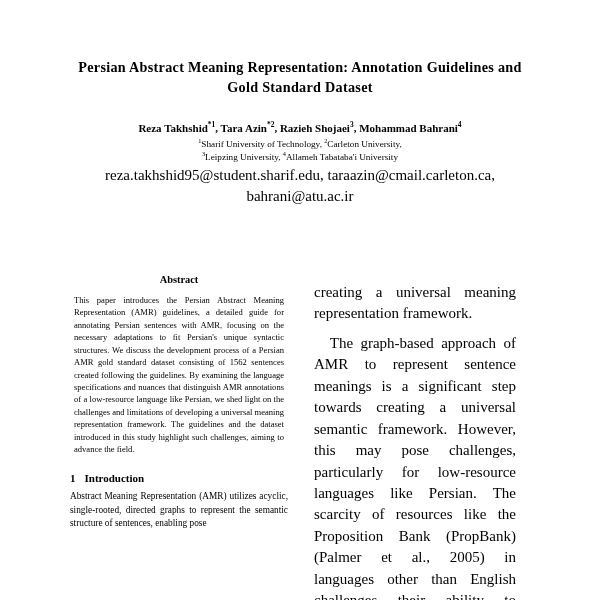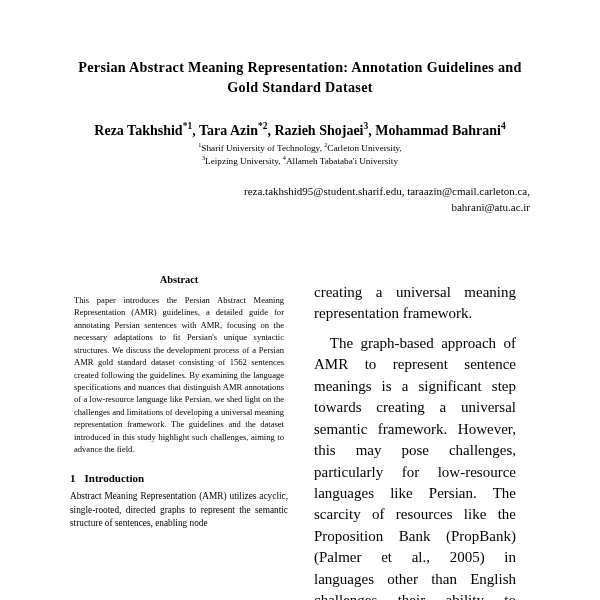--- a/index.html
+++ b/index.html
@@ -29,35 +29,35 @@
   .paper-title {
     font-size: 14.2px;
     font-weight: bold;
     text-align: center;
     line-height: 1.42;
     letter-spacing: 0.02em;
     margin: 0;
   }
   .authors {
     margin-top: 23px;
-    font-size: 14px;
+    font-size: 11px;
     font-weight: bold;
     text-align: center;
     line-height: 1.5;
   }
   .affils {
     margin-top: 1px;
     font-size: 9.2px;
     text-align: center;
     line-height: 1.42;
   }
   .emails {
-    margin-top: 16px;
-    font-size: 11px;
-    text-align: right;
+    margin-top: 1px;
+    font-size: 15px;
+    text-align: center;
     line-height: 1.42;
   }
   sup {
     font-size: 0.68em;
     vertical-align: super;
     line-height: 0;
   }
   .columns {
     position: absolute;
     top: 274px;
@@ -147,21 +147,21 @@
       <div class="abstract-body">
         <p>This paper introduces the Persian Abstract Meaning Representation (AMR) guidelines, a detailed guide for annotating Persian sentences with AMR, focusing on the necessary adaptations to fit Persian's unique syntactic structures. We discuss the development process of a Persian AMR gold standard dataset consisting of 1562 sentences created following the guidelines. By examining the language specifications and nuances that distinguish AMR annotations of a low-resource language like Persian, we shed light on the challenges and limitations of developing a universal meaning representation framework. The guidelines and the dataset introduced in this study highlight such challenges, aiming to advance the field.</p>
       </div>
 
       <div class="section-heading">
         <span class="sec-num">1</span>
         <span>Introduction</span>
       </div>
 
       <div class="body-text">
-        <p>Abstract Meaning Representation (AMR) utilizes acyclic, single-rooted, directed graphs to represent the semantic structure of sentences, enabling node</p>
+        <p>Abstract Meaning Representation (AMR) utilizes acyclic, single-rooted, directed graphs to represent the semantic structure of sentences, enabling pose</p>
       </div>
 
     </div>
 
     <div class="col rcol">
       <p>creating a universal meaning representation framework.</p>
       <p>The graph-based approach of AMR to represent sentence meanings is a significant step towards creating a universal semantic framework. However, this may pose challenges, particularly for low-resource languages like Persian. The scarcity of resources like the Proposition Bank (PropBank) (Palmer et al., 2005) in languages other than English challenges their ability to progress towards a universal meaning representation framework, due to the absence of equivalent data resources. A potential solution for low-resource languages is adapting the frames from the English Proposition Bank, thereby extending AMR's applicability across linguistically diverse contexts. Another challenge stems from the syntactic differences between English and other languages, which necessitates a thorough examination of these syntactic nuances to ensure the quality and reliability of future datasets. Consequently, there is a compelling need to develop gold standard datasets for low-resource languages, accompanied by detailed annotation guidelines focusing on the</p>
     </div>
 
   </div>

